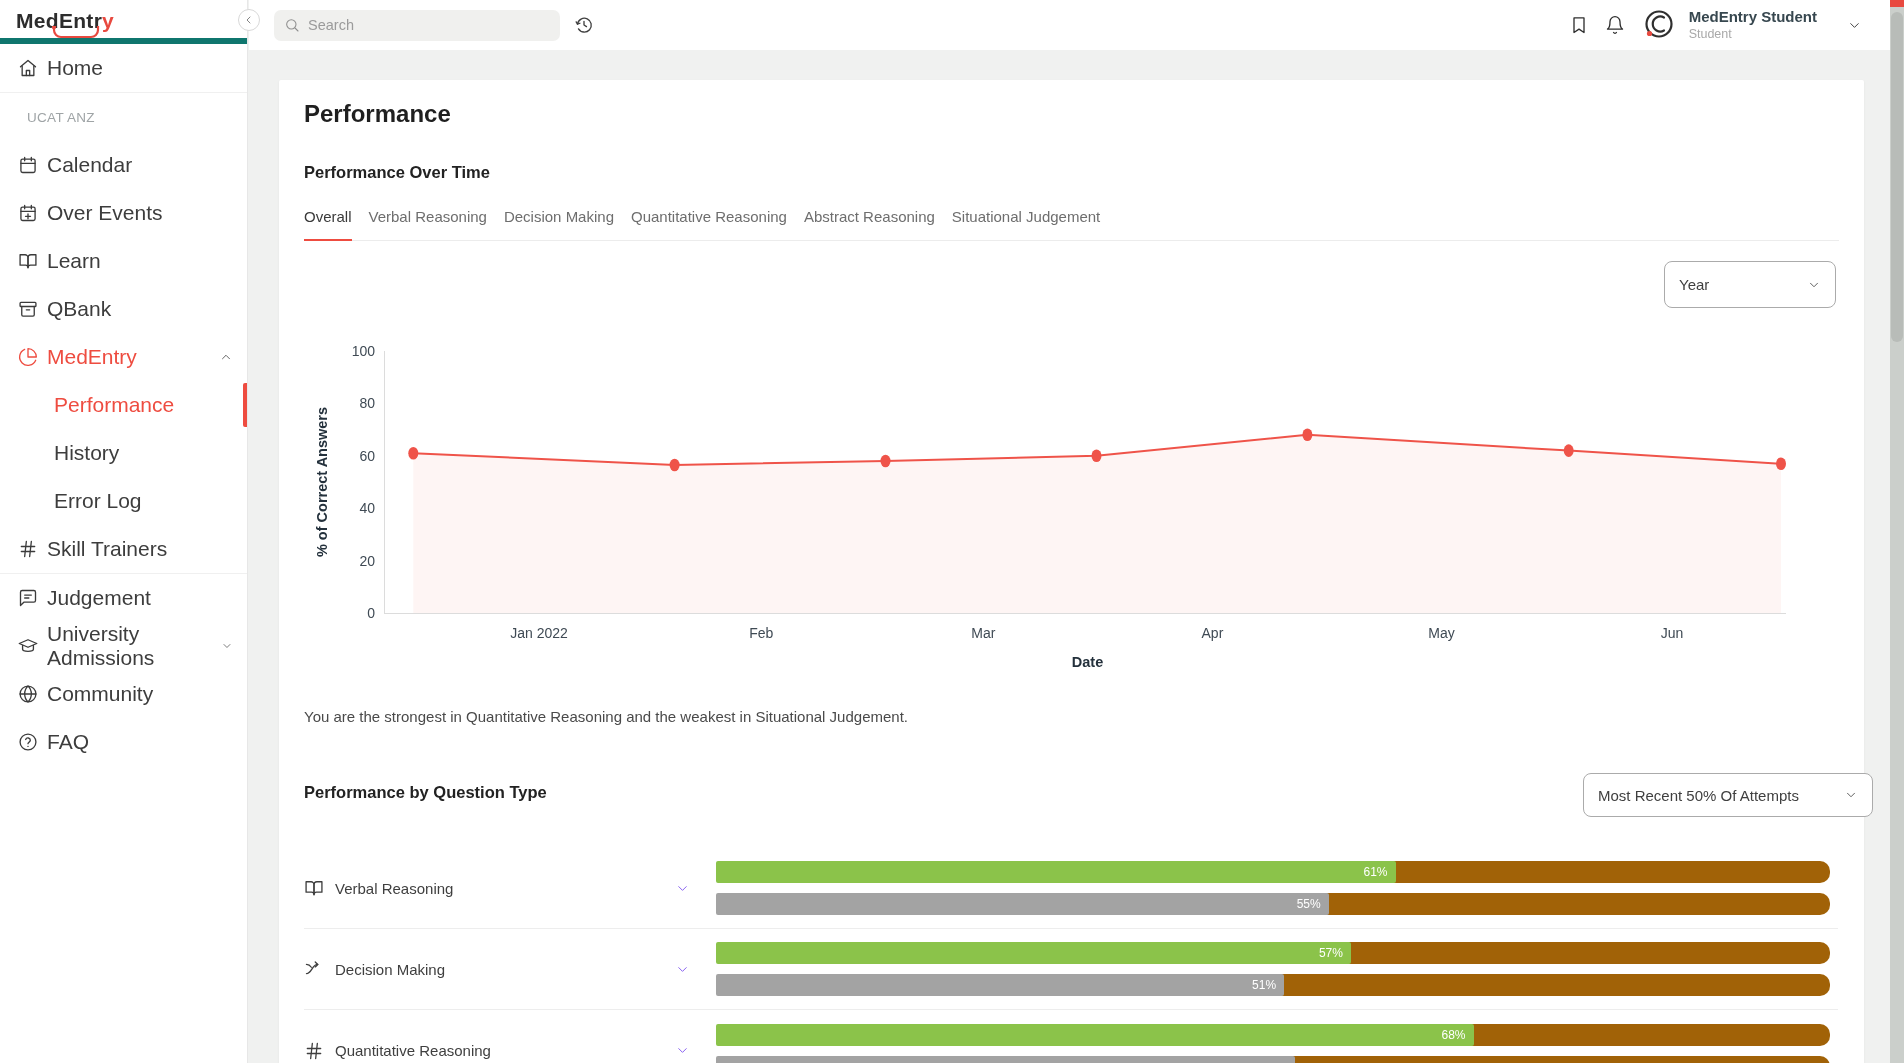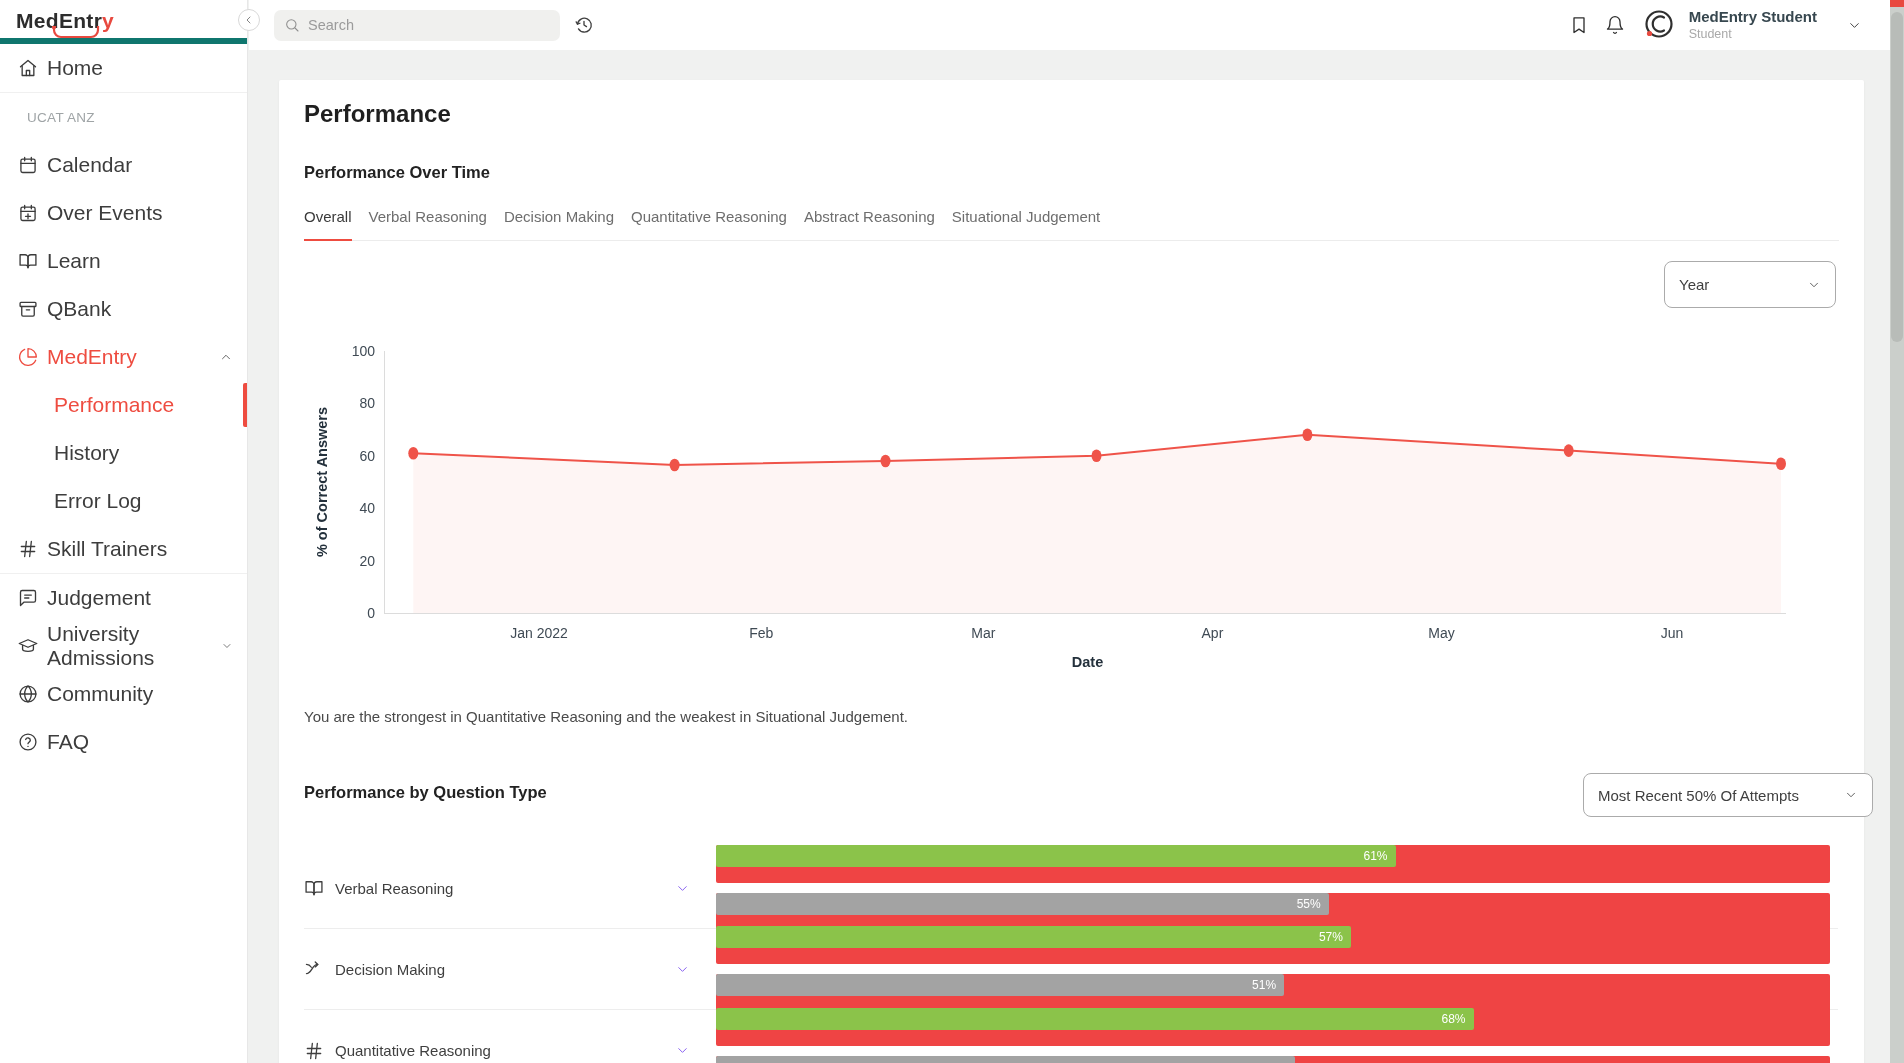--- a/index.html
+++ b/index.html
@@ -75,21 +75,21 @@
   .qt-heading { position:absolute; left:25px; top:703px; font-size:16.5px; font-weight:700; color:#222; }
 
   #qtype-rows { position:absolute; left:25px; top:768px; width:1534px; }
   .q-row { height:81px; display:flex; align-items:center; }
   .q-row.bordered { border-bottom:1px solid #ededed; }
   .q-label { width:412px; display:flex; align-items:center; font-size:15px; color:#3f3f3f; }
   .q-label .ic { width:20px; height:20px; color:#3f3f3f; flex:0 0 20px; }
   .q-label .lbl { margin-left:11px; }
   .q-label .chev { margin-left:auto; margin-right:26px; width:15px; height:15px; color:#8a63f2; cursor:pointer; }
   .q-bars { display:flex; flex-direction:column; gap:10px; }
-  .bar-track { width:1114px; height:38px; background:#ef4444; border-radius:2px; }
+  .bar-track { width:1114px; height:22px; background:#a16207; border-radius:10px; }
   .bar-fill { height:22px; border-radius:2px; color:#fff; font-size:12px;
     display:flex; align-items:center; justify-content:flex-end; padding-right:8px; }
   .bar-fill.green { background:#8bc34a; }
   .bar-fill.gray { background:#a3a3a3; }
 
   svg.stroke-ic { fill:none; stroke:currentColor; stroke-width:1.6;
     stroke-linecap:round; stroke-linejoin:round; }
 </style>
 </head>
 <body>

